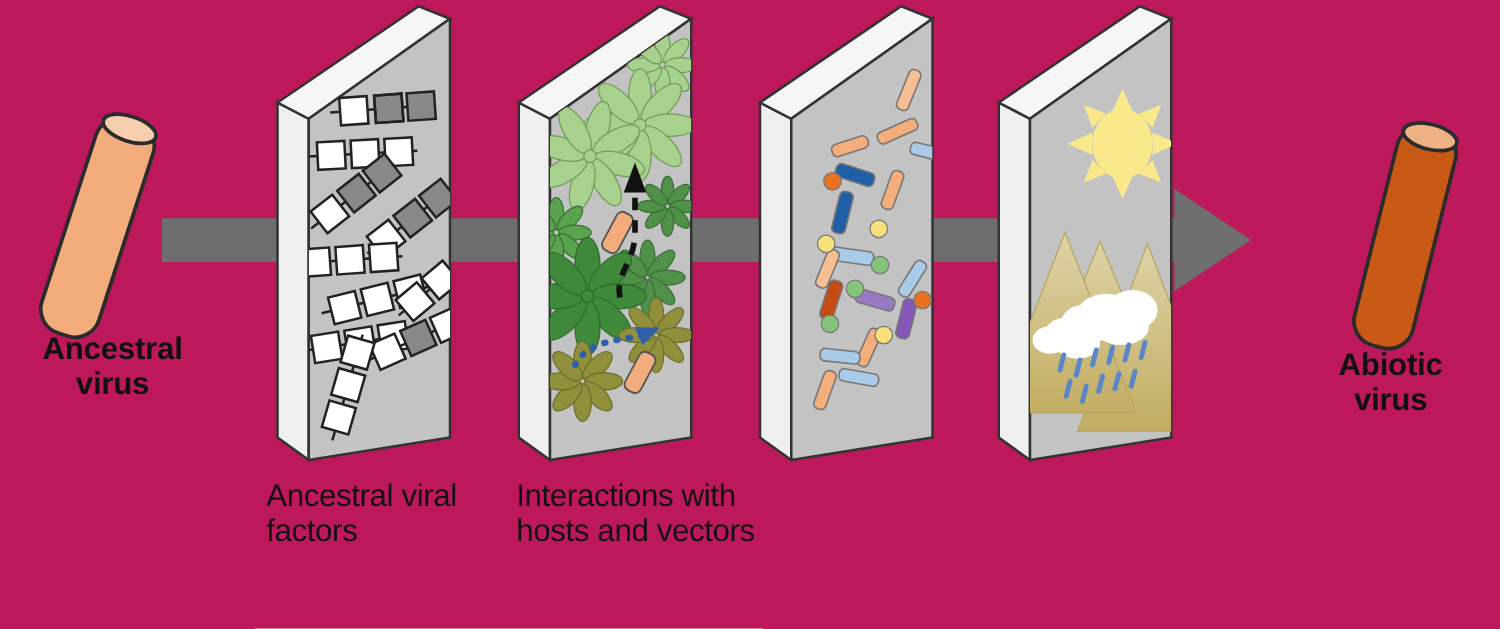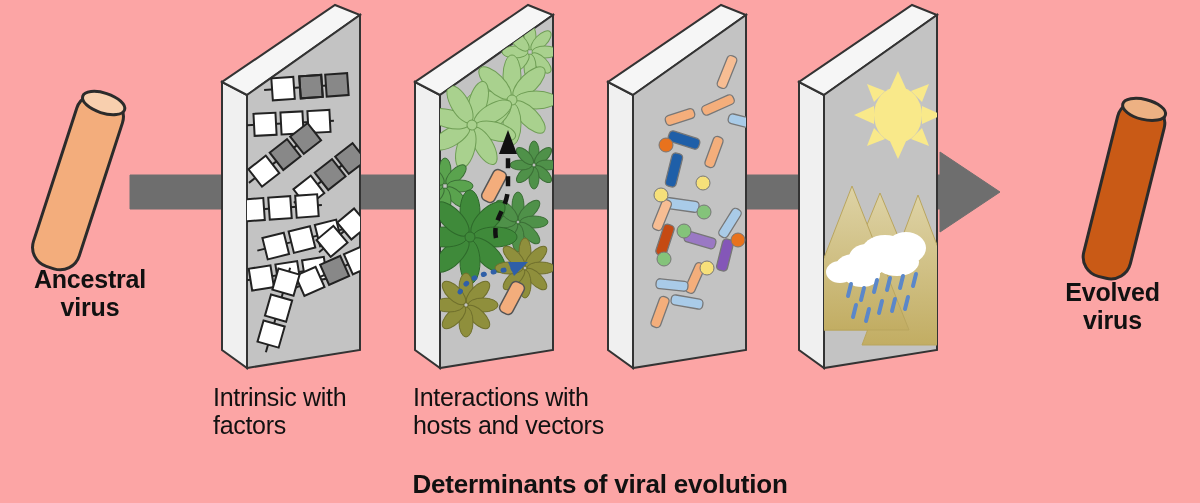--- a/index.html
+++ b/index.html
@@ -7,21 +7,21 @@
     padding: 0;
     background: #ffffff;
   }
   body {
     font-family: "Liberation Sans", sans-serif;
   }
   #stage {
     position: relative;
     width: 1200px;
     height: 503px;
-    background: #fca5a5;
+    background: #be185d;
     overflow: hidden;
   }
   svg.scene {
     position: absolute;
     left: 0;
     top: 0;
     width: 1200px;
     height: 503px;
     display: block;
   }
@@ -407,26 +407,25 @@
 
     <g transform="translate(1124,190) rotate(14)">
       <rect x="-24" y="-90" width="48" height="180" rx="20" fill="#c95a16" stroke="#2b2b2b" stroke-width="3"></rect>
       <ellipse cx="0" cy="-83" rx="22" ry="10" fill="#edb183" stroke="#2b2b2b" stroke-width="3"></ellipse>
     </g>
   </svg>
 
   <div class="lbl side-label" style="left:0px; top:265px; width:180px;">Ancestral
 virus</div>
 
-  <div class="lbl side-label" style="left:1025px; top:278px; width:175px;">Evolved
+  <div class="lbl side-label" style="left:1025px; top:278px; width:175px;">Abiotic
 virus</div>
 
-  <div class="lbl panel-label" style="left:213px; top:383px; width:195px;">Intrinsic  with
+  <div class="lbl panel-label" style="left:213px; top:383px; width:195px;">Ancestral  viral
 factors</div>
 
   <div class="lbl panel-label" style="left:413px; top:383px; width:215px;">Interactions with
 hosts and vectors</div>
 
 
 
-  <div class="lbl main-title" style="top:470px;">Determinants of viral evolution</div>
 
 </div>
 
 </body></html>

